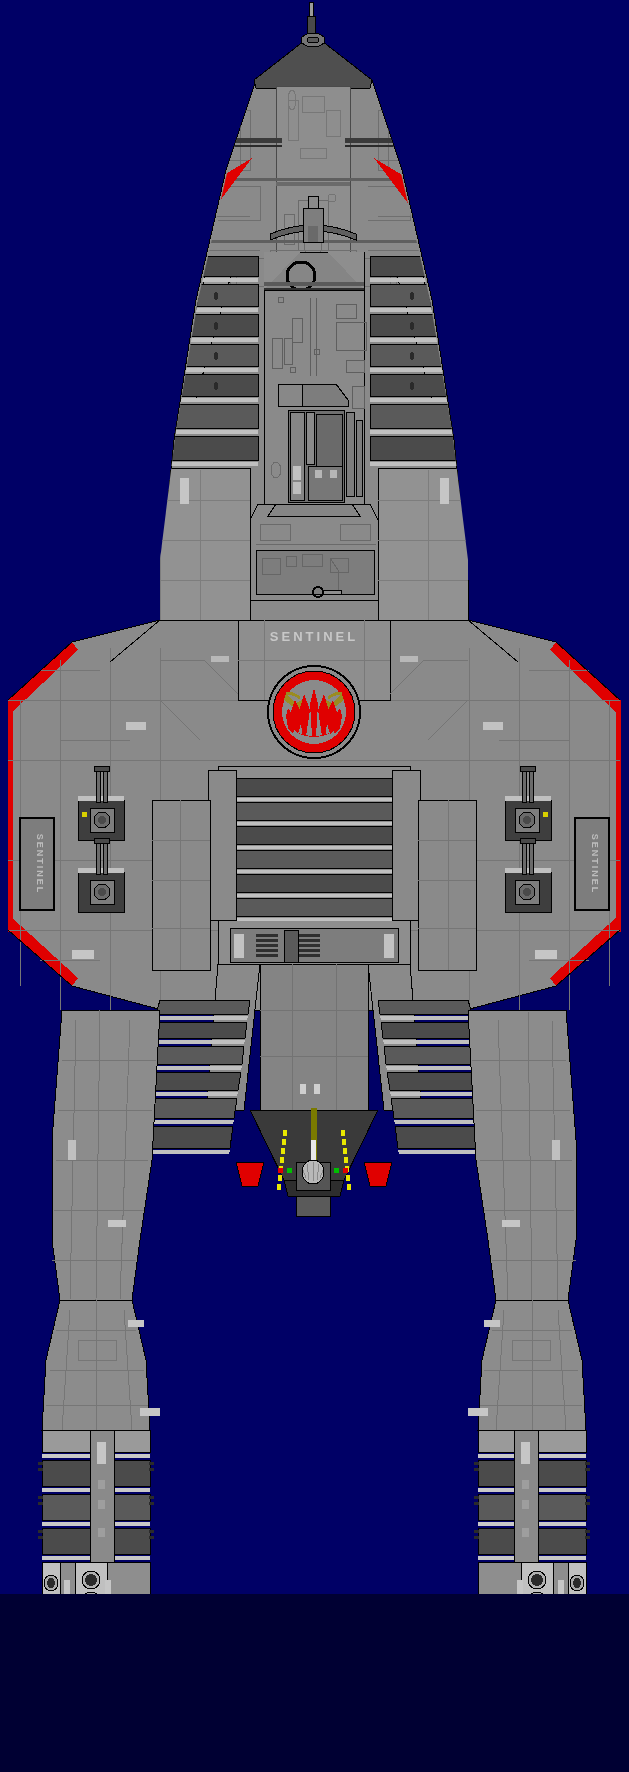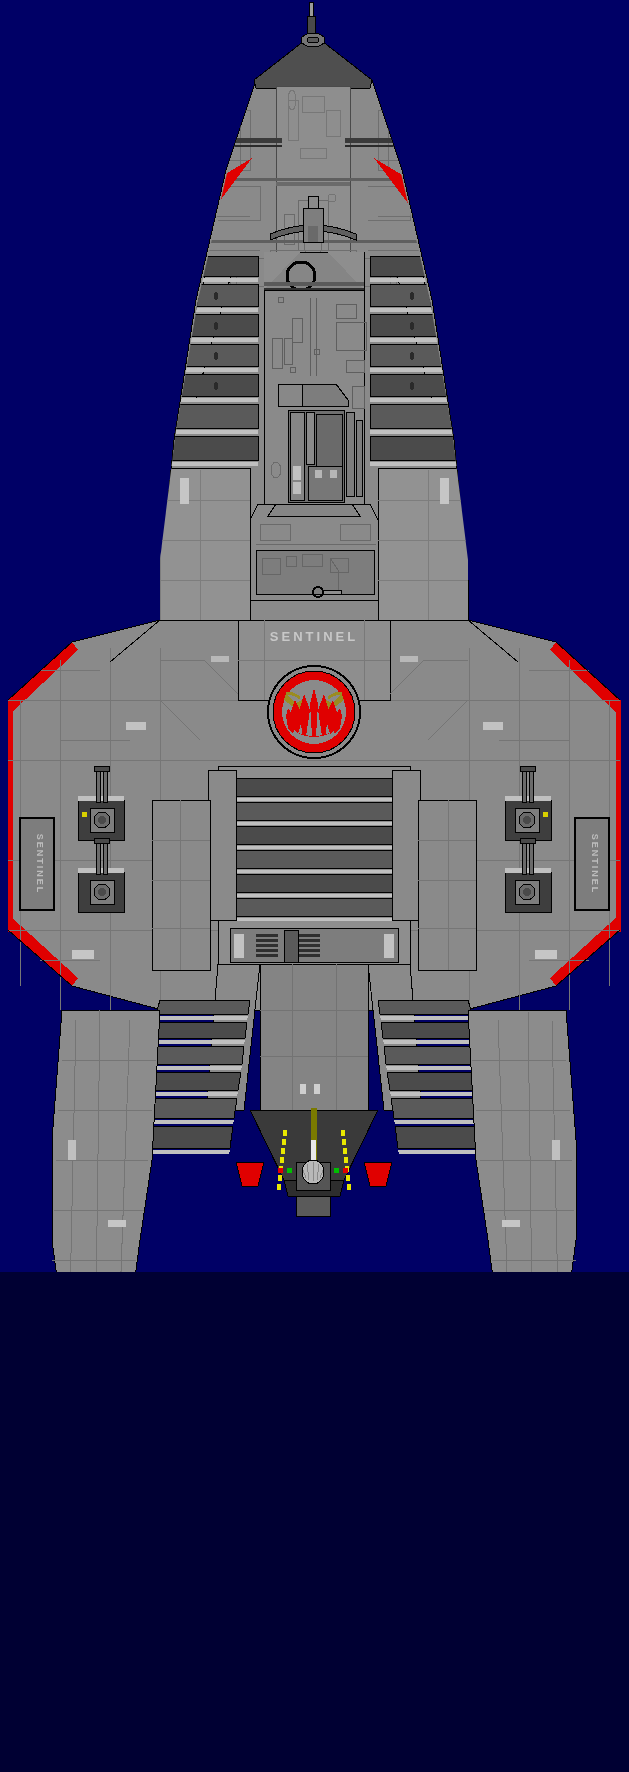--- a/index.html
+++ b/index.html
@@ -1,18 +1,18 @@
 <!DOCTYPE html>
 <html><head>
 <meta charset="utf-8">
 <title>Sentinel Battlestar</title>
 <style>
   html,body{margin:0;padding:0;background:#000033;}
   body{font-family:"Liberation Sans",sans-serif;}
-  #stage{position:relative;width:629px;height:1272px;background:#c4b5fd;overflow:hidden;text-align:center;}
+  #stage{position:relative;width:629px;height:1594px;background:#c4b5fd;overflow:hidden;text-align:center;}
   svg{display:block;}
   .hullname{
     font-family:"Liberation Sans",sans-serif;
     font-size:13px;letter-spacing:3px;font-weight:bold;
     fill:#c8c8c8;
   }
   .sidename{
     font-family:"Liberation Sans",sans-serif;
     font-size:9px;letter-spacing:2px;font-weight:bold;
     fill:#bdbdbd;

